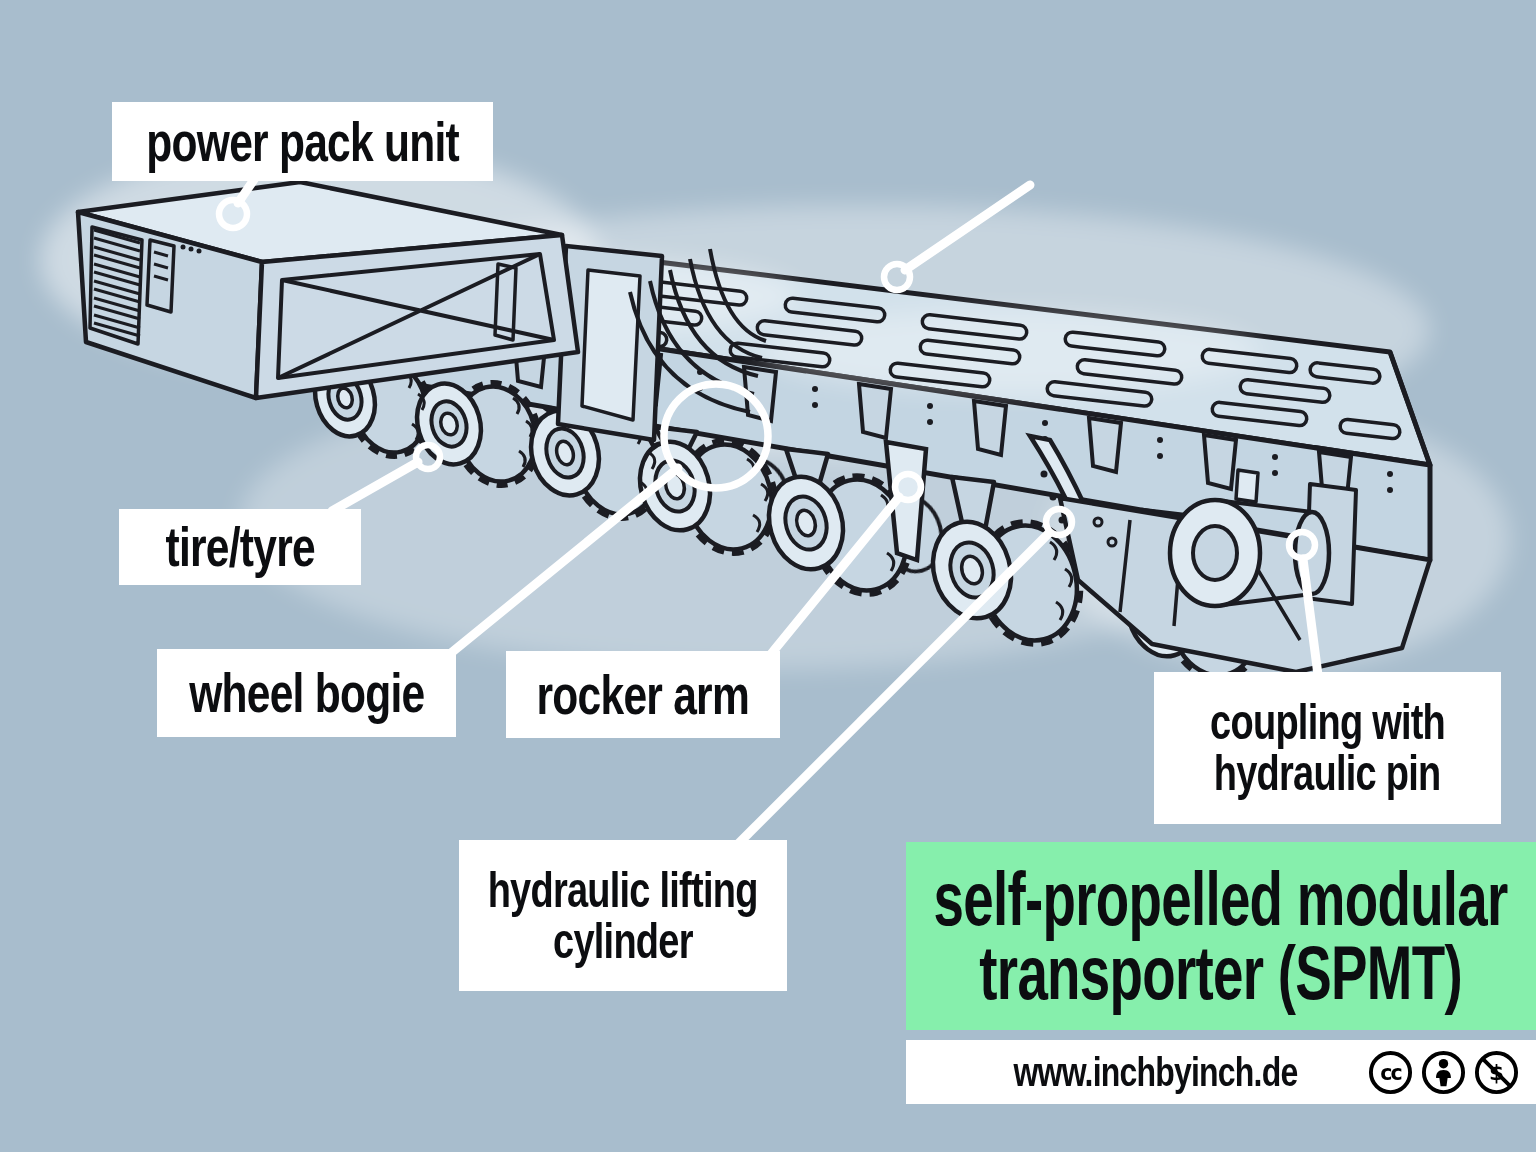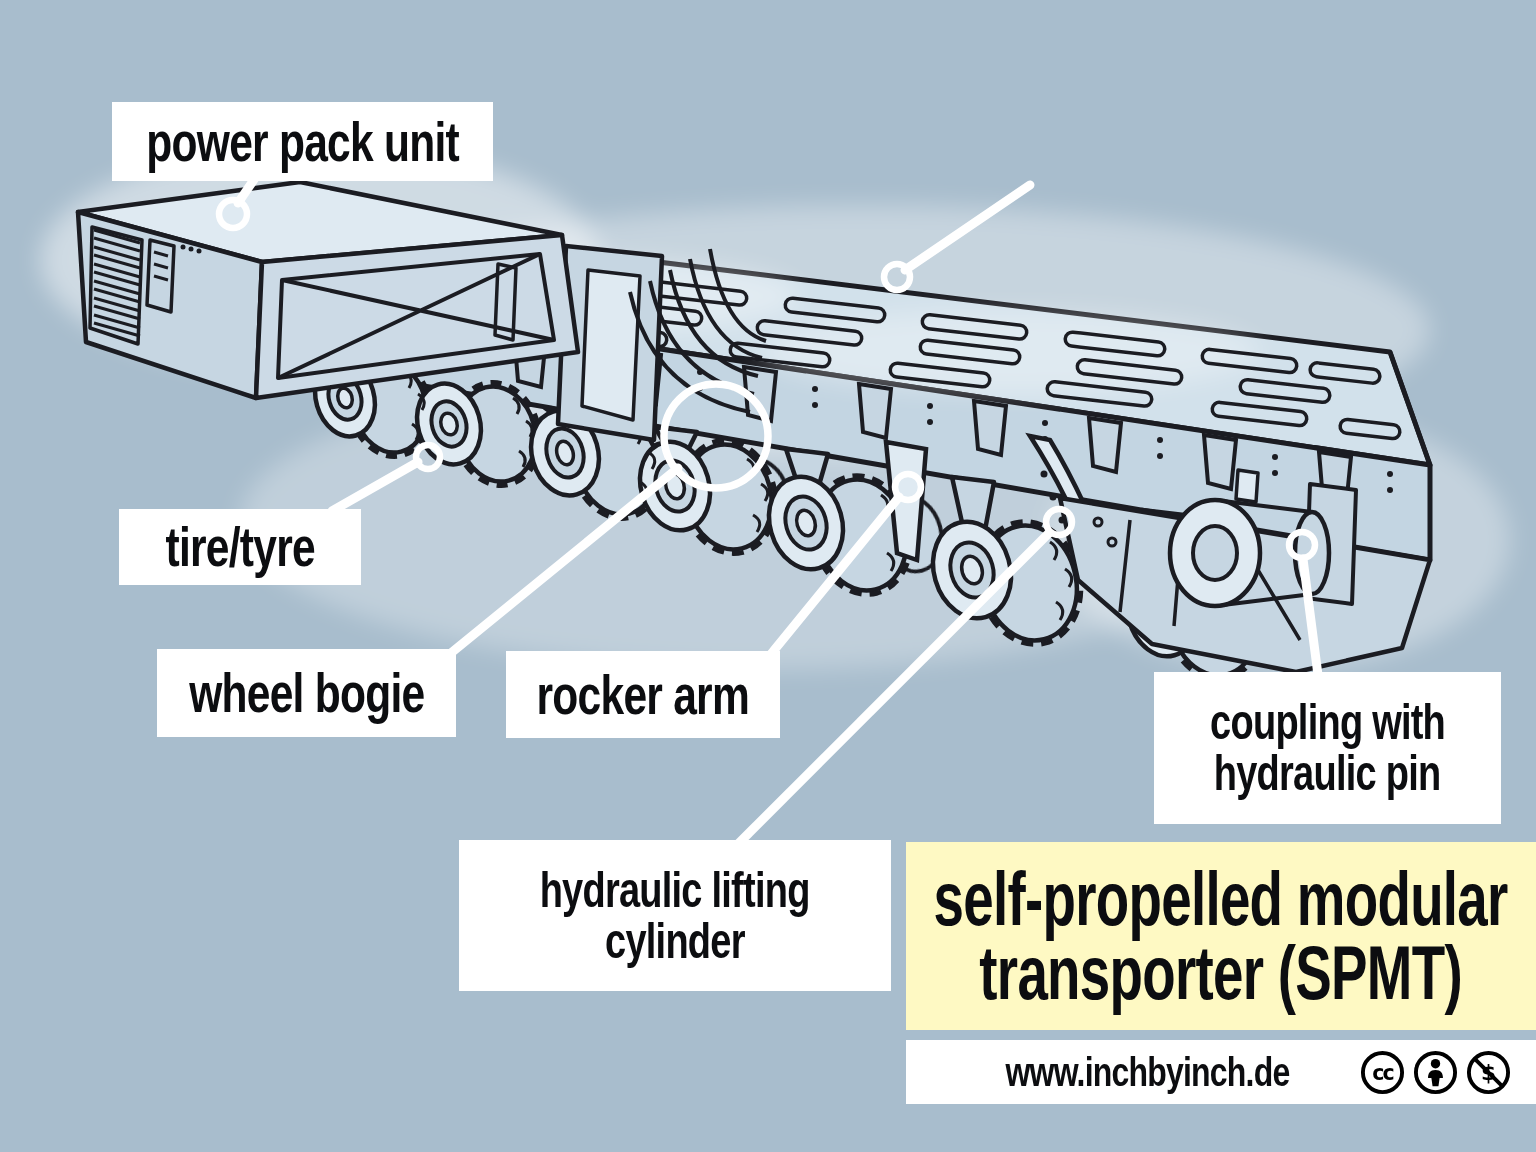--- a/index.html
+++ b/index.html
@@ -20,32 +20,32 @@
     transform:scaleX(0.76);letter-spacing:-1px;line-height:1.02;
   }
   .lbl{font-size:56px;}
   .lbl2{font-size:50px;}
   .two-line{line-height:1.05;text-align:right;}
   #label-power-pack{left:112px;top:66px;width:381px;height:79px;margin-top:36px;}
   #label-frame{left:1023px;top:97px;width:170px;height:89px;}
   #label-tire{left:119px;top:509px;width:242px;height:76px;}
   #label-wheel-bogie{left:157px;top:649px;width:299px;height:88px;}
   #label-rocker-arm{left:506px;top:651px;width:274px;height:87px;}
-  #label-hydraulic{left:459px;top:840px;width:432px;height:151px;}
+  #label-hydraulic{left:459px;top:840px;width:328px;height:151px;}
   #label-coupling{left:1154px;top:672px;width:347px;height:152px;}
   #title-box{
     position:absolute;left:906px;top:842px;width:630px;height:188px;
-    background:#fef9c3;color:#0c0d10;display:flex;align-items:center;
+    background:#86efac;color:#0c0d10;display:flex;align-items:center;
     justify-content:center;z-index:5;text-align:center;
   }
   #title-box .cond{font-size:76px;transform:scaleX(0.72);line-height:0.97;}
   #footer-bar{
     position:absolute;left:906px;top:1040px;width:630px;height:64px;
     background:#ffffff;display:flex;align-items:center;
-    justify-content:flex-end;gap:6px;padding:16px;z-index:5;box-sizing:border-box;
+    justify-content:flex-end;gap:6px;padding:8px;z-index:5;box-sizing:border-box;
   }
   #footer-url{font-size:40px;font-weight:700;color:#0c0d10;
     transform:scaleX(0.8);letter-spacing:-1px;white-space:nowrap;margin-right:28px;}
   .lic-icon{width:47px;height:47px;flex:0 0 auto;}
   .lic-icon:last-child{margin-right:8px;}
 </style>
 </head>
 <body>
 
 <div id="stage">

